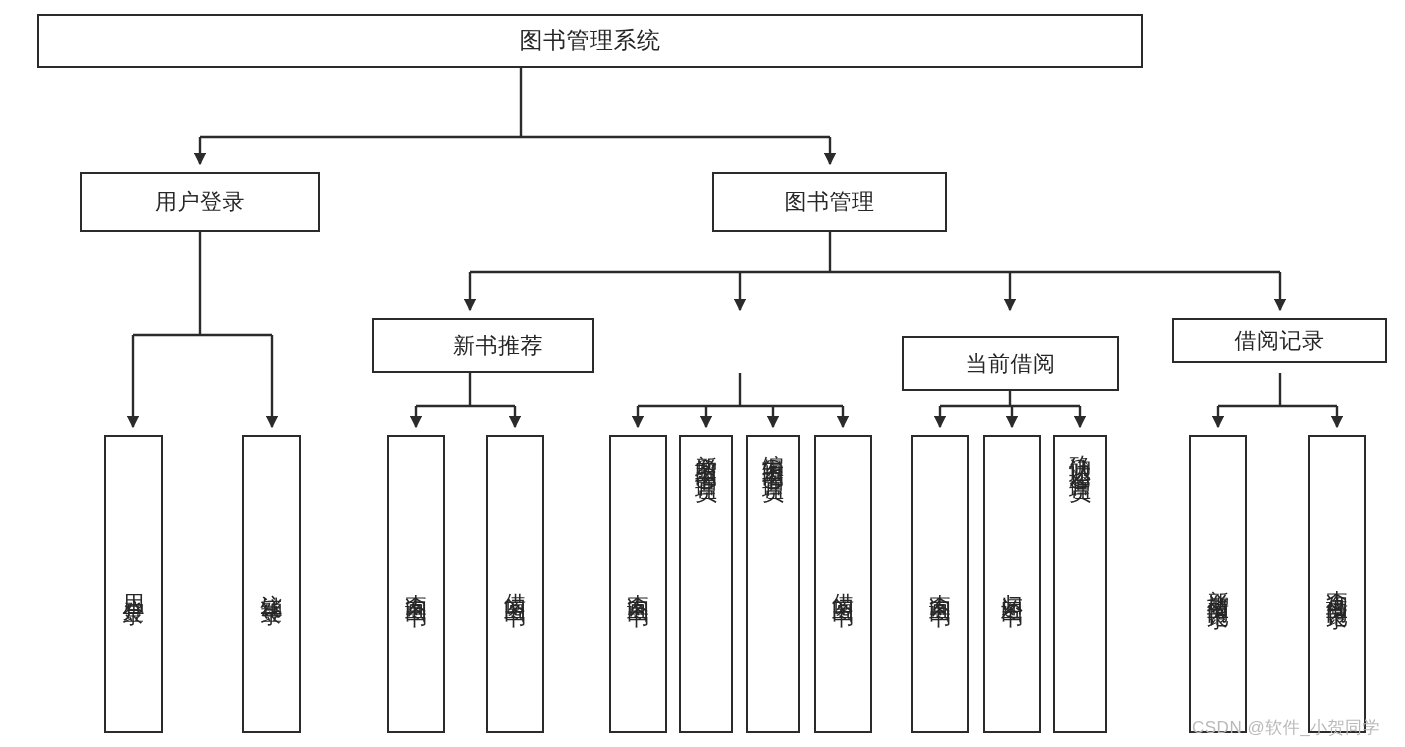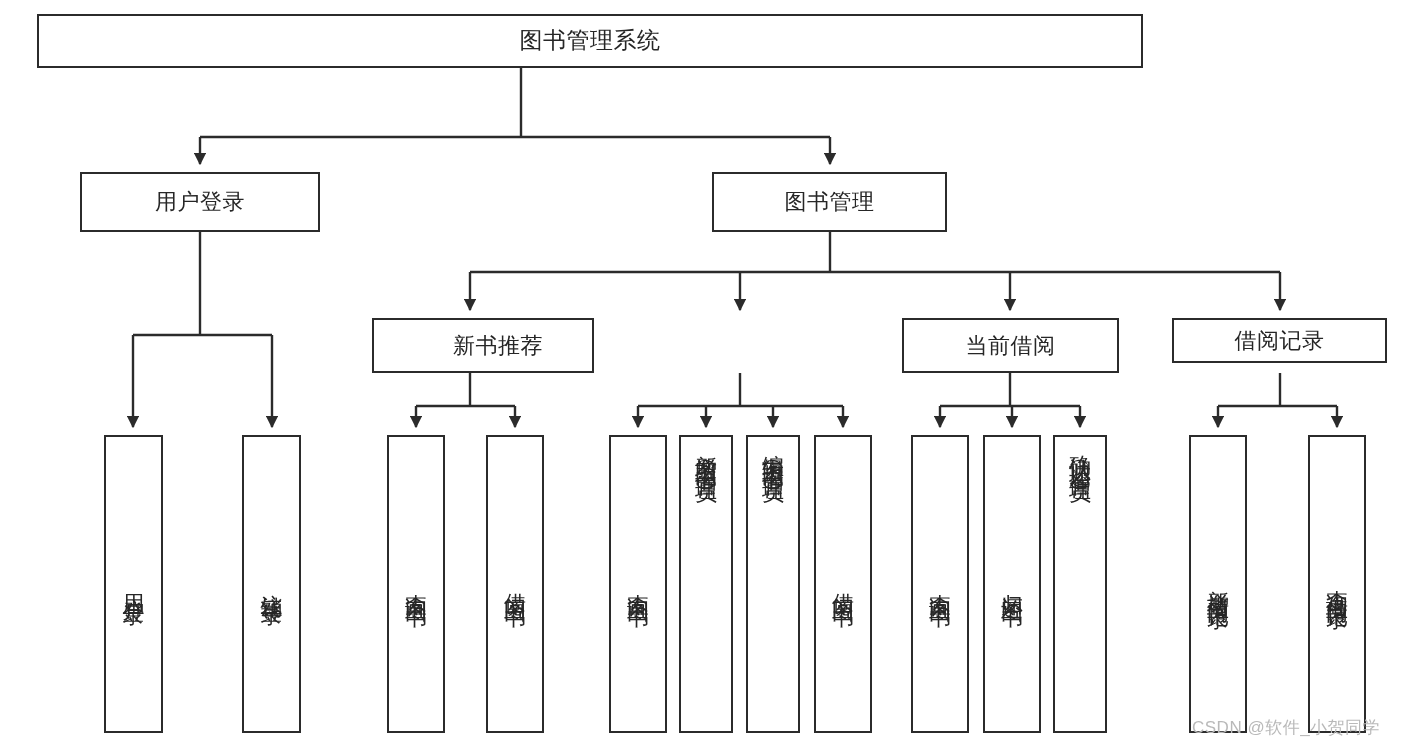--- a/index.html
+++ b/index.html
@@ -131,21 +131,21 @@
   <div class="node level2" style="left:80px; top:172px; width:240px; height:60px;">
     <span class="label">用户登录</span>
   </div>
   <div class="node level2" style="left:712px; top:172px; width:235px; height:60px;">
     <span class="label">图书管理</span>
   </div>
 
   <div class="node level2" style="left:372px; top:318px; width:222px; height:55px;padding-left:30px;">
     <span class="label">新书推荐</span>
   </div>
-  <div class="node level2" style="left:902px; top:318px; width:217px; height:55px;">
+  <div class="node level2" style="left:902px; top:336px; width:217px; height:55px;">
     <span class="label">当前借阅</span>
   </div>
   <div class="node level2" style="left:1172px; top:318px; width:215px; height:45px;">
     <span class="label">借阅记录</span>
   </div>
 
   <div class="node leaf vcenter" style="left:104px; top:435px; width:59px; height:298px;">
     <span class="label">用户登录</span>
   </div>
   <div class="node leaf vcenter" style="left:242px; top:435px; width:59px; height:298px;">

